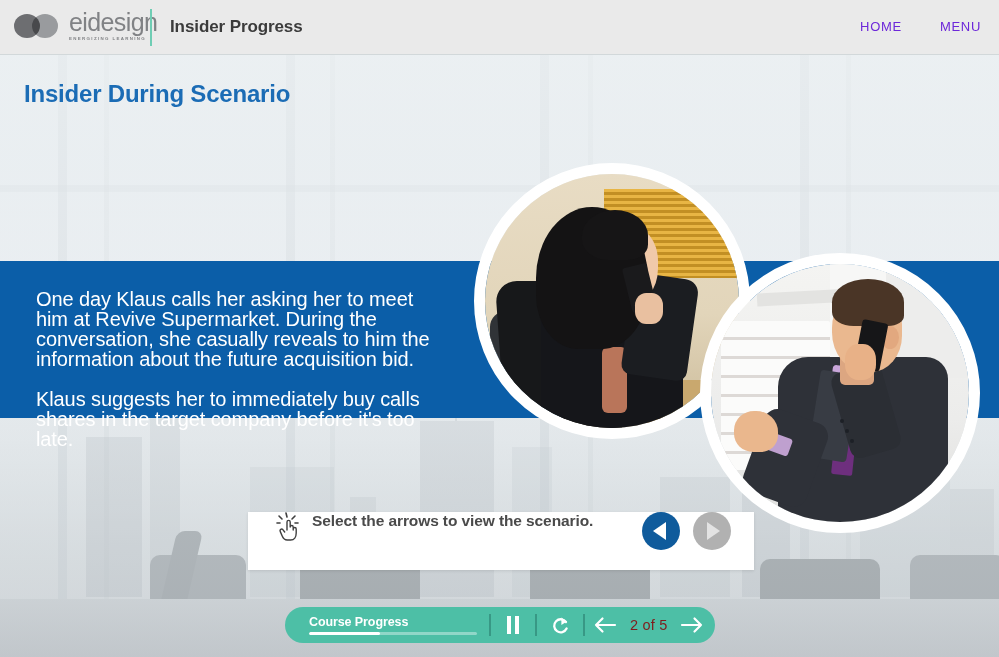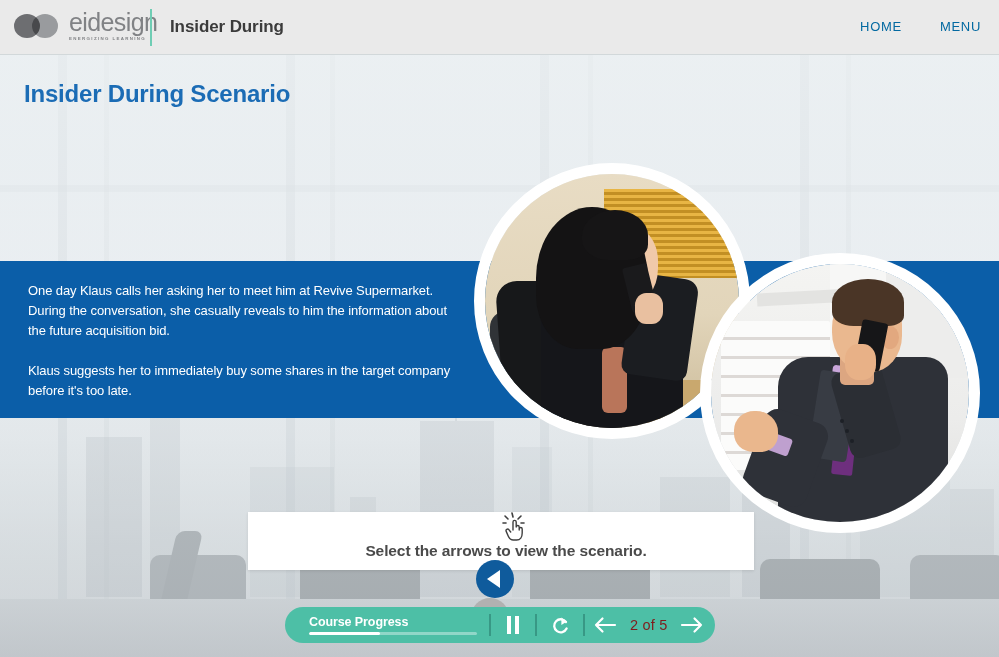--- a/index.html
+++ b/index.html
@@ -83,21 +83,21 @@
     letter-spacing: -0.1px;
   }
   .nav {
     position: absolute;
     right: 18px; top: 19px;
     display: flex;
     gap: 38px;
   }
   .nav-link {
     font-size: 13px;
-    color: #0369a1;
+    color: #6d28d9;
     letter-spacing: 0.7px;
     font-weight: 400;
     cursor: pointer;
     text-decoration: none;
   }
 
   
   .bg {
     position: absolute;
     left: 0; top: 55px;
@@ -197,22 +197,22 @@
     z-index: 10;
   }
   .band-text {
     position: absolute;
     left: 24px; top: 277px;
     width: 432px;
     z-index: 22;
     color: #ffffff;
   }
   .band-text p {
-    margin: 4px;
-    font-size: 13px;
+    margin: 12px;
+    font-size: 20px;
     line-height: 20px;
     letter-spacing: -0.1px;
   }
   .band-text p + p { margin-top: 20px; }
 
   
   .circle {
     position: absolute;
     border-radius: 50%;
     border: 11px solid #ffffff;
@@ -271,24 +271,23 @@
   .m-btn     { position:absolute; width:4px; height:4px; border-radius:50%; background:#1d2026; }
 
   
   .instruction {
     position: absolute;
     left: 248px; top: 512px;
     width: 506px;
     height: 58px;
     background: #ffffff;
     display: flex;
-    align-items: center;
+    align-items: flex-start;
     z-index: 40;
     box-shadow: 0 1px 3px rgba(0,0,0,0.10);
-    flex-direction: column;
   }
   .hand-icon {
     margin-left: 28px;
     width: 26px; height: 30px;
     flex: none;
   }
   .instruction-text {
     margin-left: 10px;
     font-size: 15.5px;
     font-weight: 700;
@@ -425,33 +424,33 @@
       <div class="logo-mark">
         <span class="c c1"></span>
           <span class="c c2"></span>
       </div>
       <div class="logo-text-col">
         <div class="logo-word">eidesign</div>
         <div class="logo-tag">ENERGIZING LEARNING</div>
       </div>
     </div>
     <div class="header-divider"></div>
-    <div class="course-name">Insider During</div>
+    <div class="course-name">Insider Progress</div>
     <div class="nav">
       <a class="nav-link">HOME</a>
       <a class="nav-link">MENU</a>
     </div>
   </div>
 
   <div class="page-title">Insider During Scenario</div>
 
   <div class="blue-band"></div>
   <div class="band-text">
     <p>One day Klaus calls her asking her to meet him at Revive Supermarket. During the conversation, she casually reveals to him the information about the future acquisition bid.</p>
-    <p>Klaus suggests her to immediately buy some shares in the target company before it's too late.</p>
+    <p>Klaus suggests her to immediately buy calls shares in the target company before it's too late.</p>
   </div>
 
   <div class="circle circle-woman">
     <div class="photo">
       <div class="w-wall"></div>
       <div class="w-blind"></div>
       <div class="w-desk"></div>
       <div class="w-chair2"></div>
       <div class="w-chair"></div>
       <div class="w-body"></div>

